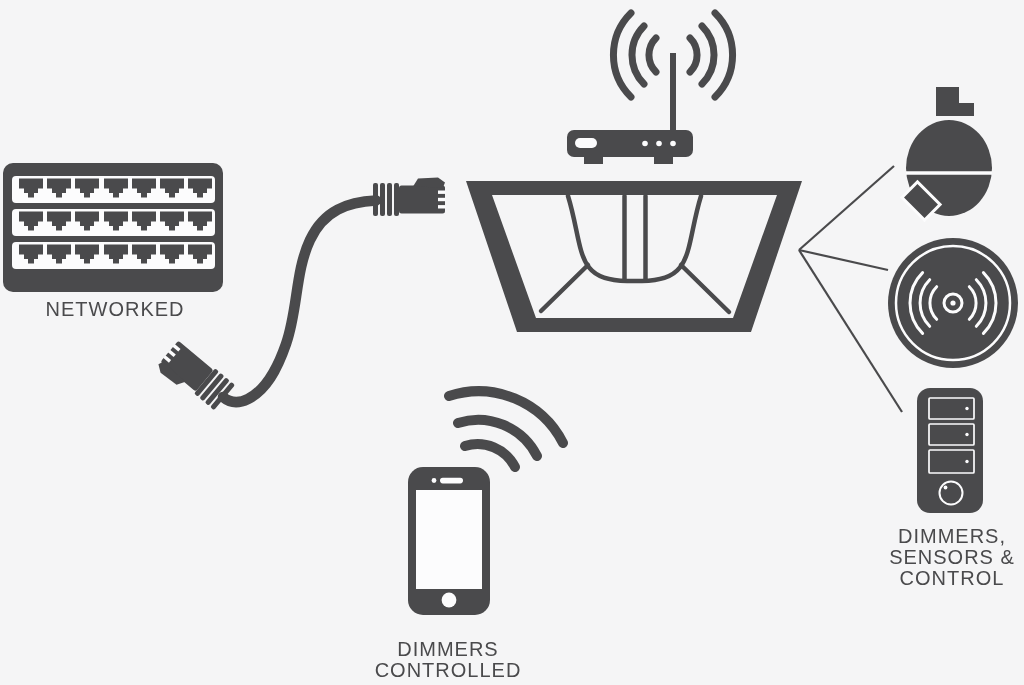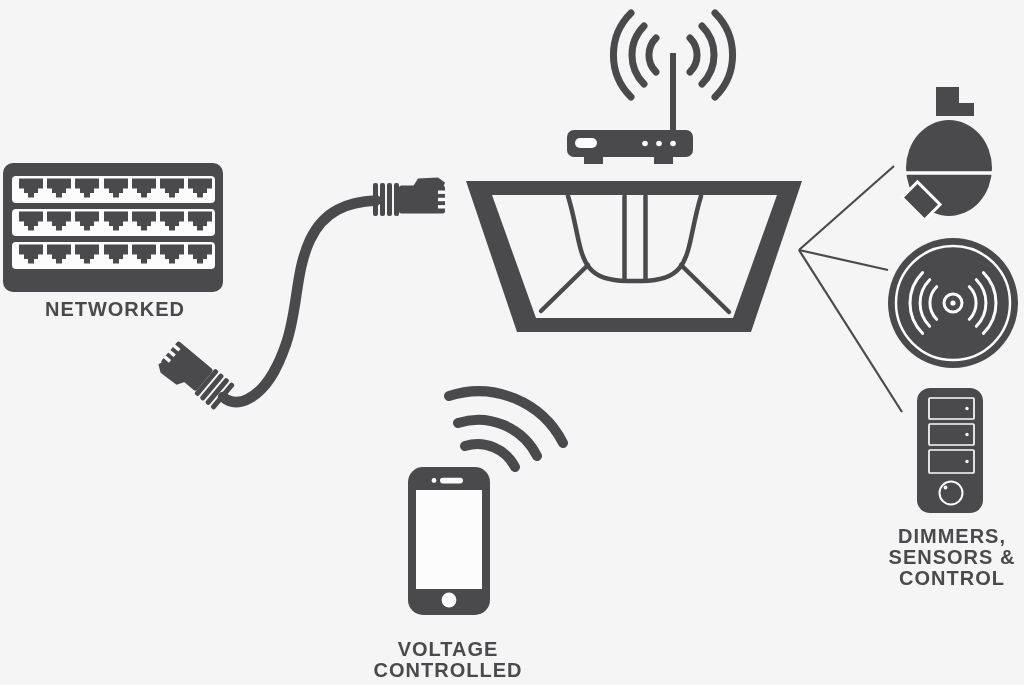--- a/index.html
+++ b/index.html
@@ -8,21 +8,21 @@
     --cutout:#fcfcfd;
   }
   html,body{margin:0;padding:0;}
   body{
     width:1024px;height:685px;
     background:var(--bg);
     font-family:"Liberation Sans", sans-serif;
     overflow:hidden;
     position:relative;
   }
-  .stage{position:absolute;left:0;top:0;width:932px;height:685px;font-weight:bold;}
+  .stage{position:absolute;left:0;top:0;width:932px;height:685px;}
   svg{position:absolute;left:0;top:0;}
   .diagram-label{
     position:absolute;
     width:200px;
     text-align:center;
     color:var(--ink);
     font-size:20px;
     line-height:21px;
     letter-spacing:0.05em;
     white-space:pre-line;
@@ -177,18 +177,18 @@
       </g>
       <rect x="408" y="467" width="82" height="148" rx="15" fill="var(--ink)"></rect>
       <rect x="416" y="490" width="66" height="99" fill="var(--cutout)"></rect>
       <circle cx="434" cy="480.5" r="2.4" fill="var(--cutout)"></circle>
       <rect x="440" y="477.8" width="23" height="5.6" rx="2.8" fill="var(--cutout)"></rect>
       <circle cx="449" cy="600" r="7.4" fill="var(--cutout)"></circle>
     </g>
   </svg>
 
   <div class="diagram-label label-networked">NETWORKED</div>
-  <div class="diagram-label label-software">VOLTAGE
+  <div class="diagram-label label-software">DIMMERS
 CONTROLLED</div>
   <div class="diagram-label label-dimmers">DIMMERS,
 SENSORS &amp;
 CONTROL</div>
 </div>
 
 </body></html>

